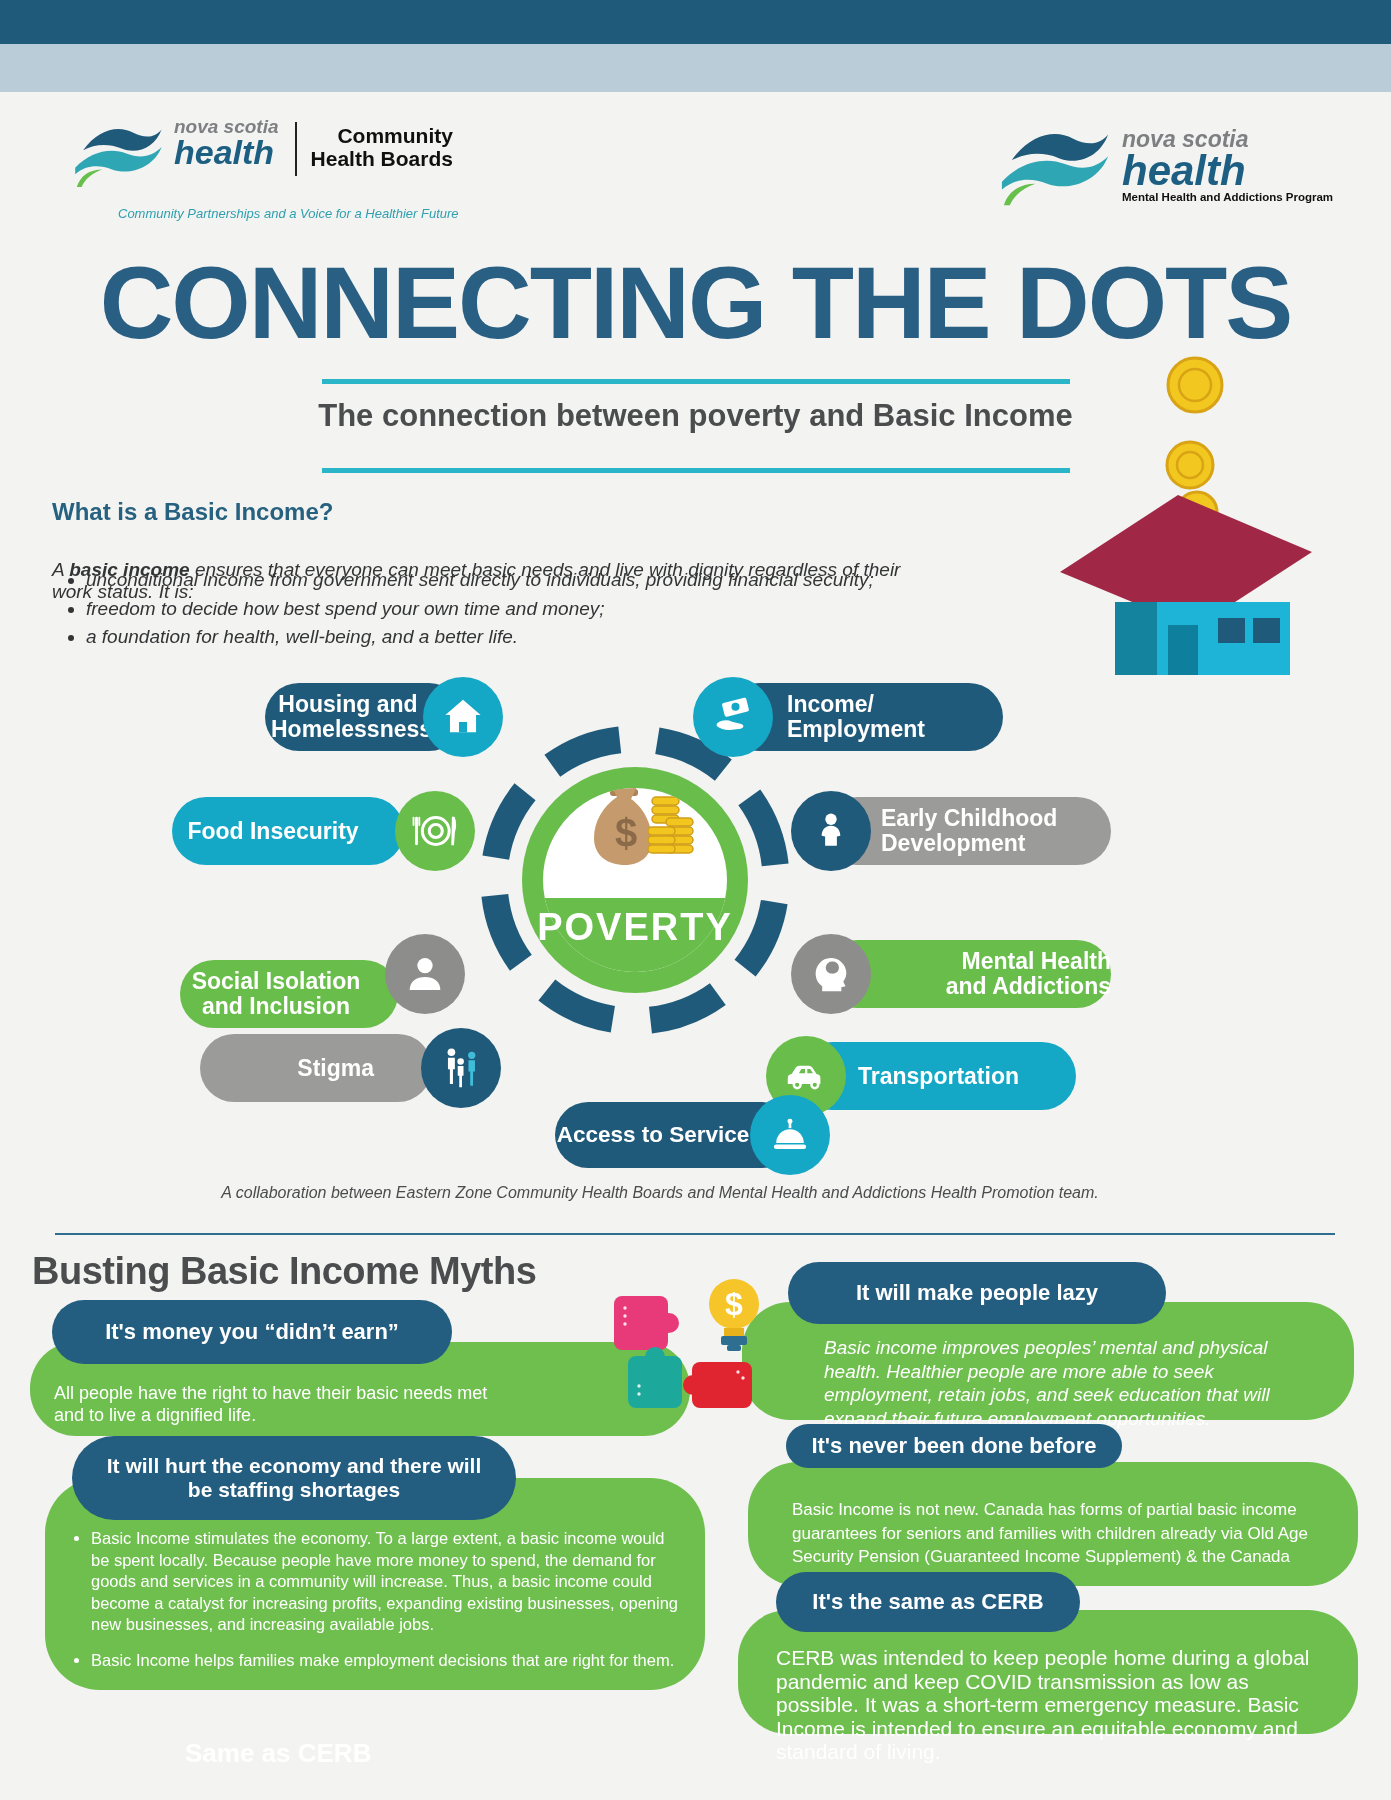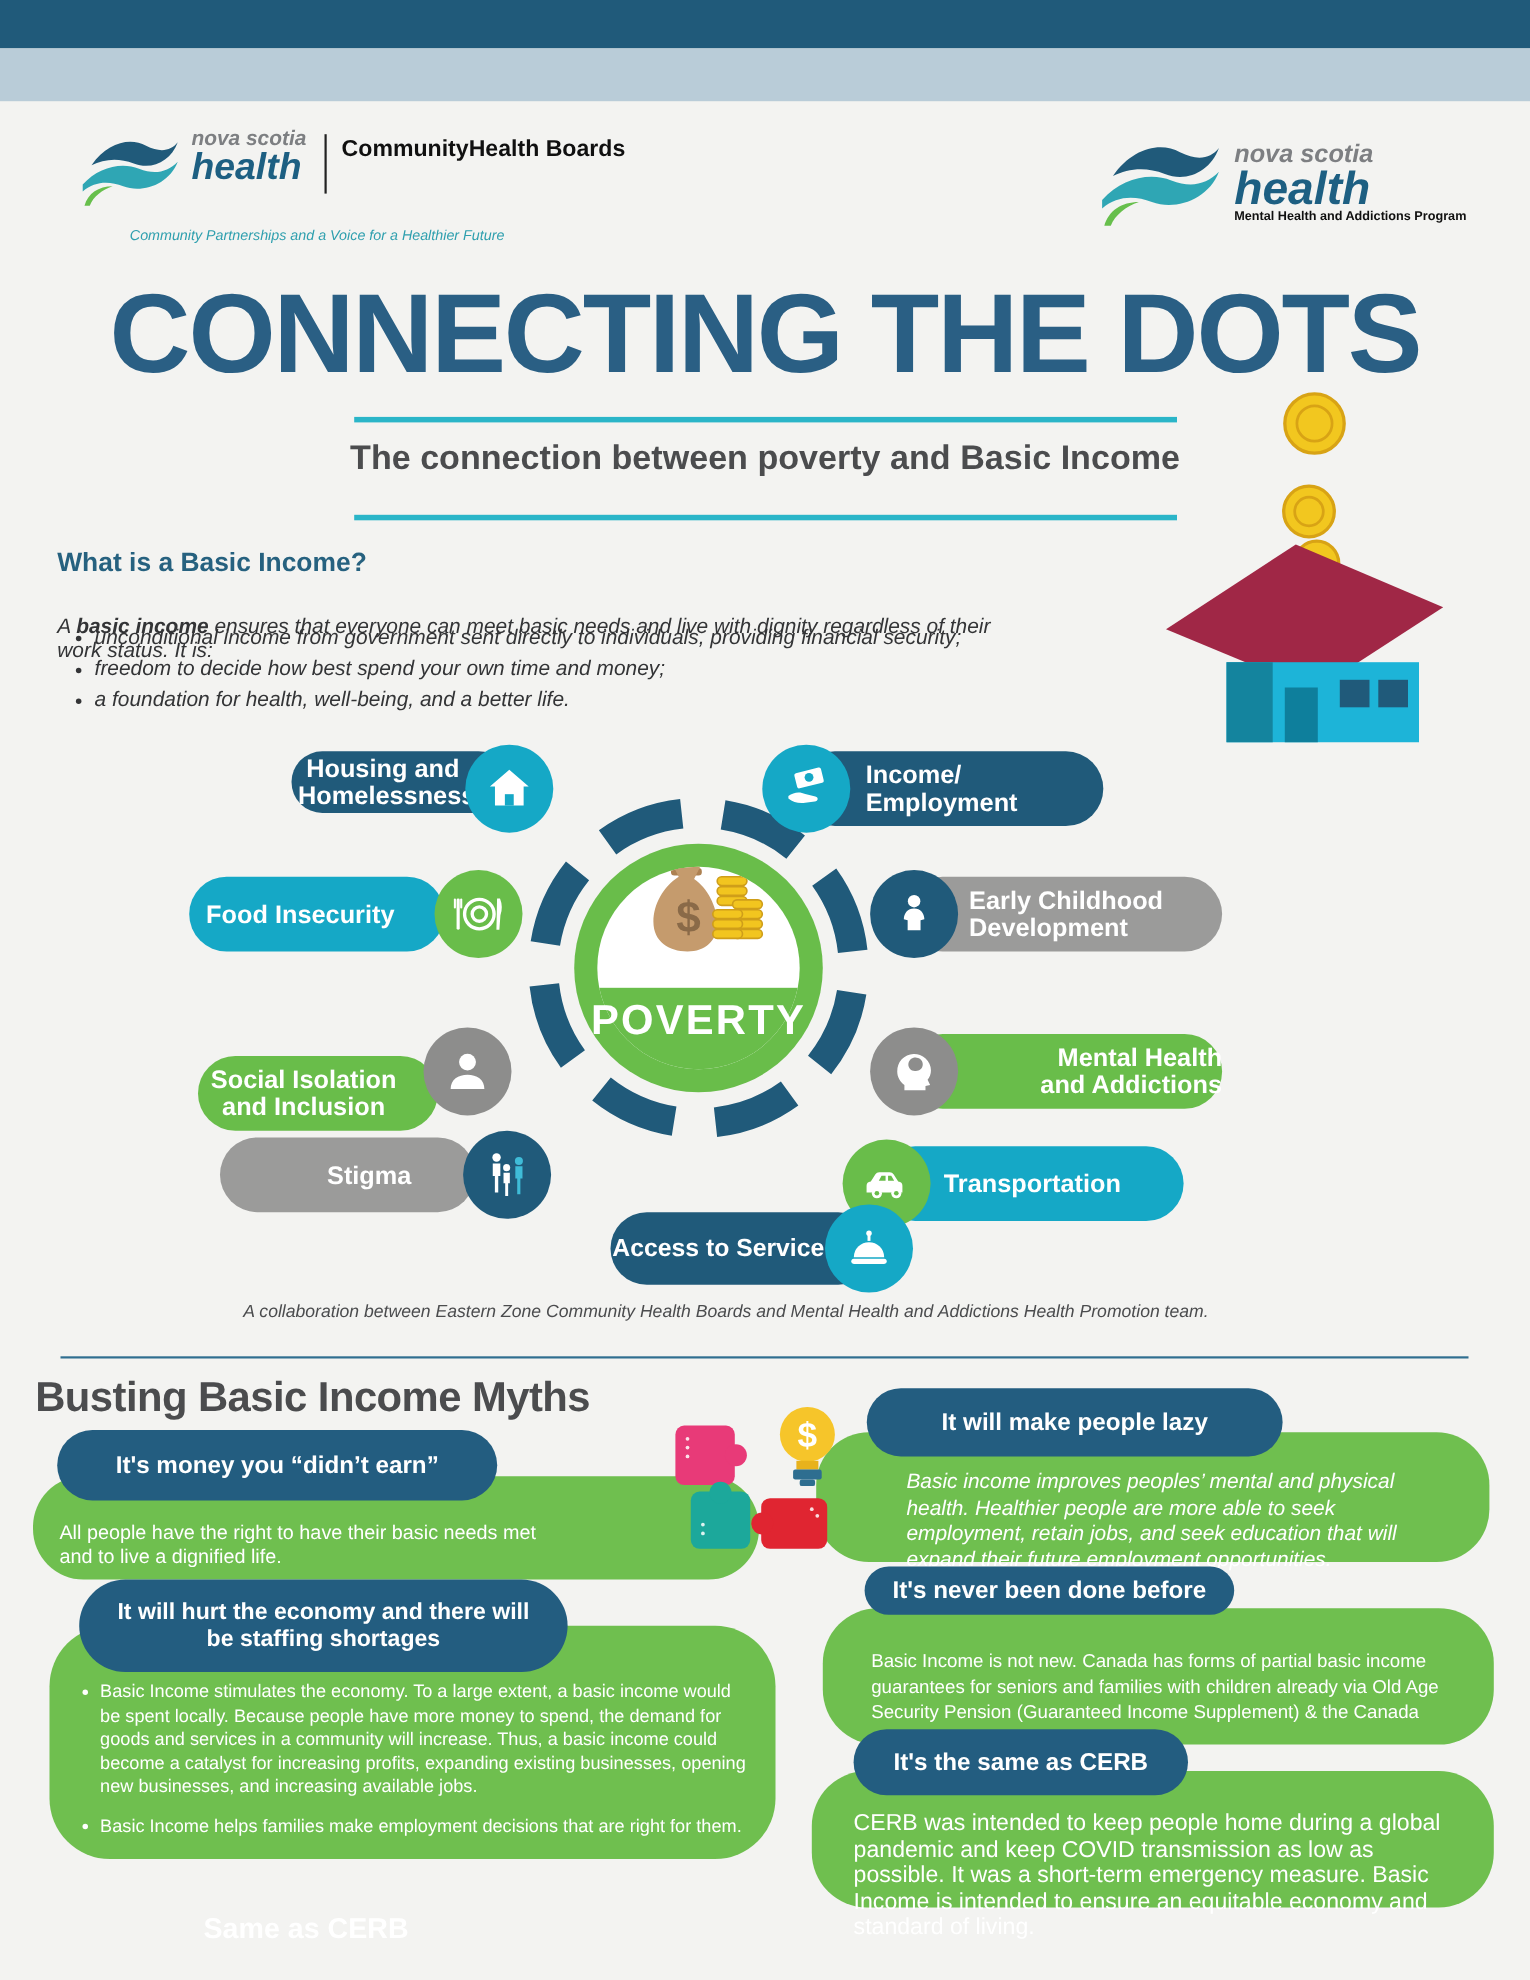--- a/index.html
+++ b/index.html
@@ -12,21 +12,21 @@
   .bar-top{left:0;top:0;width:1391px;height:44px;background:#205a7a;}
   .bar-sub{left:0;top:44px;width:1391px;height:48px;background:#b9ccd8;}
 
   
   .logo-left{left:72px;top:116px;display:flex;align-items:flex-start;}
   .logo-right{left:998px;top:126px;display:flex;align-items:flex-start;}
   .brandcol{display:flex;flex-direction:column;margin-left:6px;}
   .ns{font-style:italic;color:#7d7f82;font-weight:bold;}
   .hl{font-style:italic;color:#1d5f82;font-weight:bold;line-height:.85;}
   .logo-div{width:2px;height:54px;background:#222;margin:6px 14px 0 16px;}
-  .orgcol{display:flex;color:#101010;font-weight:bold;line-height:1.1;margin-top:8px;}
+  .orgcol{display:flex;flex-direction:column;color:#101010;font-weight:bold;line-height:1.1;margin-top:8px;text-align:right;}
   .tagline{left:118px;top:206px;font-style:italic;color:#2e9fae;font-size:13px;}
   .mha-sub{font-weight:bold;color:#101010;font-size:11.5px;margin-top:2px;}
 
   
   .title{left:0;top:252px;width:1391px;text-align:center;color:#2a5f84;
     font-size:102px;font-weight:bold;letter-spacing:-2px;line-height:1;}
   .rule-teal{height:5px;background:#2ab5c8;}
   .subtitle{left:0;top:398px;width:1391px;text-align:center;color:#4b4c4e;font-size:31px;font-weight:bold;}
 
   
@@ -158,21 +158,21 @@
         <rect x="188" y="122" width="27" height="8" rx="4"></rect>
         <rect x="188" y="131" width="27" height="8" rx="4"></rect>
         <rect x="188" y="140" width="27" height="8" rx="4"></rect>
       </g>
       <rect x="60" y="193" width="230" height="90" fill="#69bd4a"></rect>
     </g>
     <text x="175" y="235" font-size="38" font-weight="bold" fill="#ffffff" letter-spacing="2" text-anchor="middle" font-family="Liberation Sans, sans-serif" id="povertyLabel">POVERTY</text>
   </svg>
 </div>
 
-<div class="abs node" style="left:265px;top:683px;width:198px;height:56px;background:#205a7a;">
+<div class="abs node" style="left:265px;top:683px;width:198px;height:68px;background:#205a7a;">
   <div class="node-label tc" style="padding-right:38px;padding-left:6px;">
     <span>Housing and</span>
     <span>Homelessness</span>
   </div>
 </div>
 <div class="abs ncircle" style="left:423px;top:677px;background:#15a8c6;">
   <svg width="46" height="46" viewBox="0 0 24 24">
       <path d="M12 3 2.8 11h2.4v9h13.6v-9h2.4z" fill="#fff"></path>
       <rect x="9.9" y="14.6" width="4.2" height="5.4" fill="#15a8c6"></rect>
     </svg>

